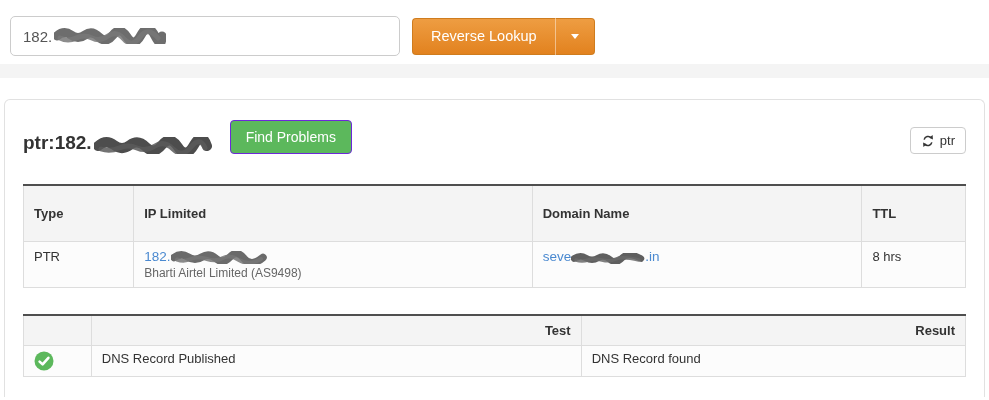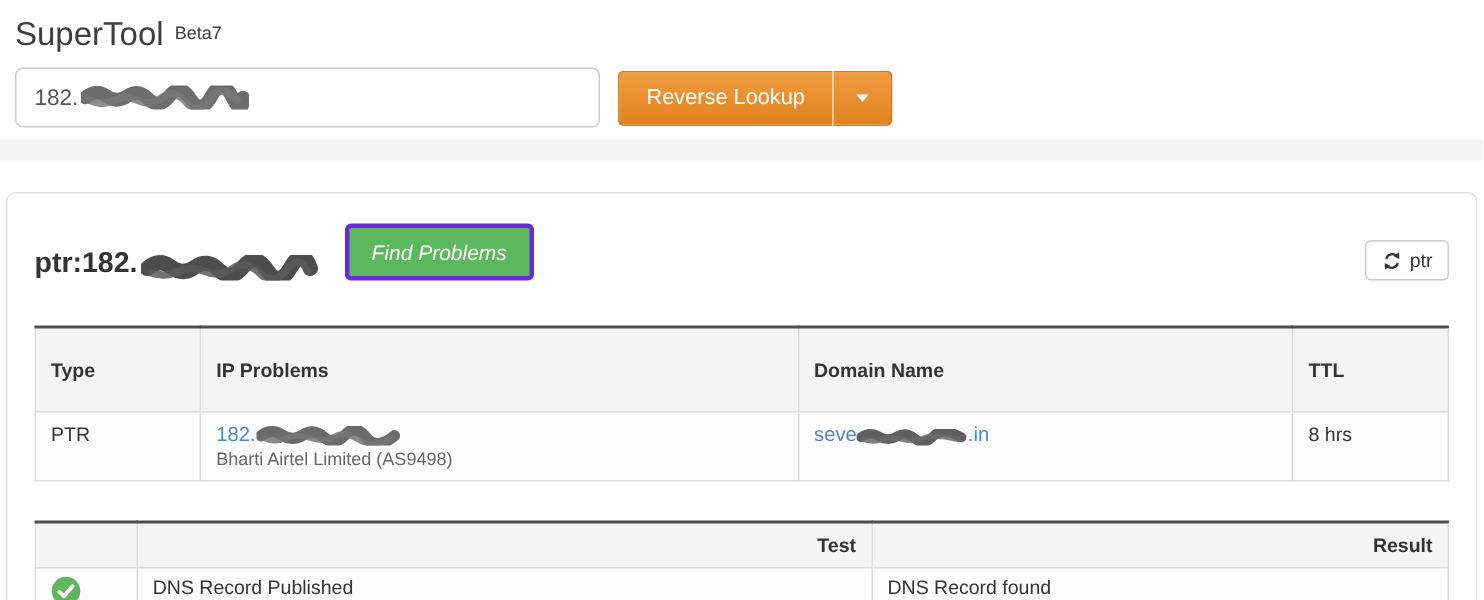--- a/index.html
+++ b/index.html
@@ -39,22 +39,22 @@
 
   
   .panel {
     margin:21px 4px 0 4px; border:1px solid #e1e1e1; border-bottom:none;
     border-radius:6px 6px 0 0; padding:20px 18px; min-height:275px; background:#fff;
   }
   .heading-row { display:flex; align-items:flex-end; }
   .ptr-heading { font-size:19px; font-weight:bold; color:#333; display:flex; align-items:center; }
   .ptr-heading .scribble { margin-left:2px; position:relative; top:2px; }
   .btn-green {
-    background:#5cb85c; border:3px solid #6d28d9; color:#fff; font-size:14px;
-    padding:8px 15px; border-radius:4px; margin-left:18px; cursor:pointer; font-family:inherit;font-style:italic;
+    background:#5cb85c; border:1px solid #6d28d9; color:#fff; font-size:14px;
+    padding:8px 15px; border-radius:4px; margin-left:18px; cursor:pointer; font-family:inherit;
   }
   .flex-spacer { flex:1; }
   .btn-refresh {
     background:#fff; border:1px solid #ccc; border-radius:4px; color:#333;
     font-size:13px; padding:5px 10px; display:flex; align-items:center; gap:5px;
     cursor:pointer; font-family:inherit;
   }
 
   
   table { width:100%; border-collapse:collapse; font-size:13px; color:#333; border-top:2px solid #4f4f4f; }
@@ -74,24 +74,20 @@
   .owner-line { color:#666; font-size:12px; margin-top:2px; }
   .domain-line { display:inline-flex; align-items:center; }
   .domain-line .scribble { position:relative; top:2px; }
   .status-cell { width:1px; }
   .check-icon { display:block; }
 </style>
 </head>
 <body>
 
 <div class="top-area">
-  <div class="brand-line">
-    <span class="brand-title">SuperTool</span>
-    <span class="brand-badge">Beta7</span>
-  </div>
 
   <div class="search-row">
     <div class="search-box">
       <span>182.</span>
       <svg class="scribble" width="112" height="16" viewBox="0 0 112 16">
         <path d="M3 8 Q10 2 17 7 T31 7 T45 9 T59 7 T73 9 T87 7 T101 8 T108 8" stroke="#6d6d6d" stroke-width="9" fill="none" stroke-linecap="round"></path>
         <path d="M6 10 Q14 14 22 10 T38 10 T54 8 T70 11 T86 9 T104 10" stroke="#787878" stroke-width="5" fill="none" stroke-linecap="round" opacity="0.85"></path>
       </svg>
     </div>
     <div class="btn-group">
@@ -131,21 +127,21 @@
   <table class="record-table">
     <colgroup>
         <col style="width:11.7%">
         <col style="width:42.3%">
         <col style="width:35%">
         <col style="width:11%">
       </colgroup>
     <thead>
       <tr>
         <th>Type</th>
-        <th>IP Problems</th>
+        <th>IP Limited</th>
         <th>Domain Name</th>
         <th>TTL</th>
       </tr>
     </thead>
     <tbody>
       <tr>
         <td>PTR</td>
         <td>
           <div class="ip-line">
             <a href="#" class="cell-link">182.</a>

